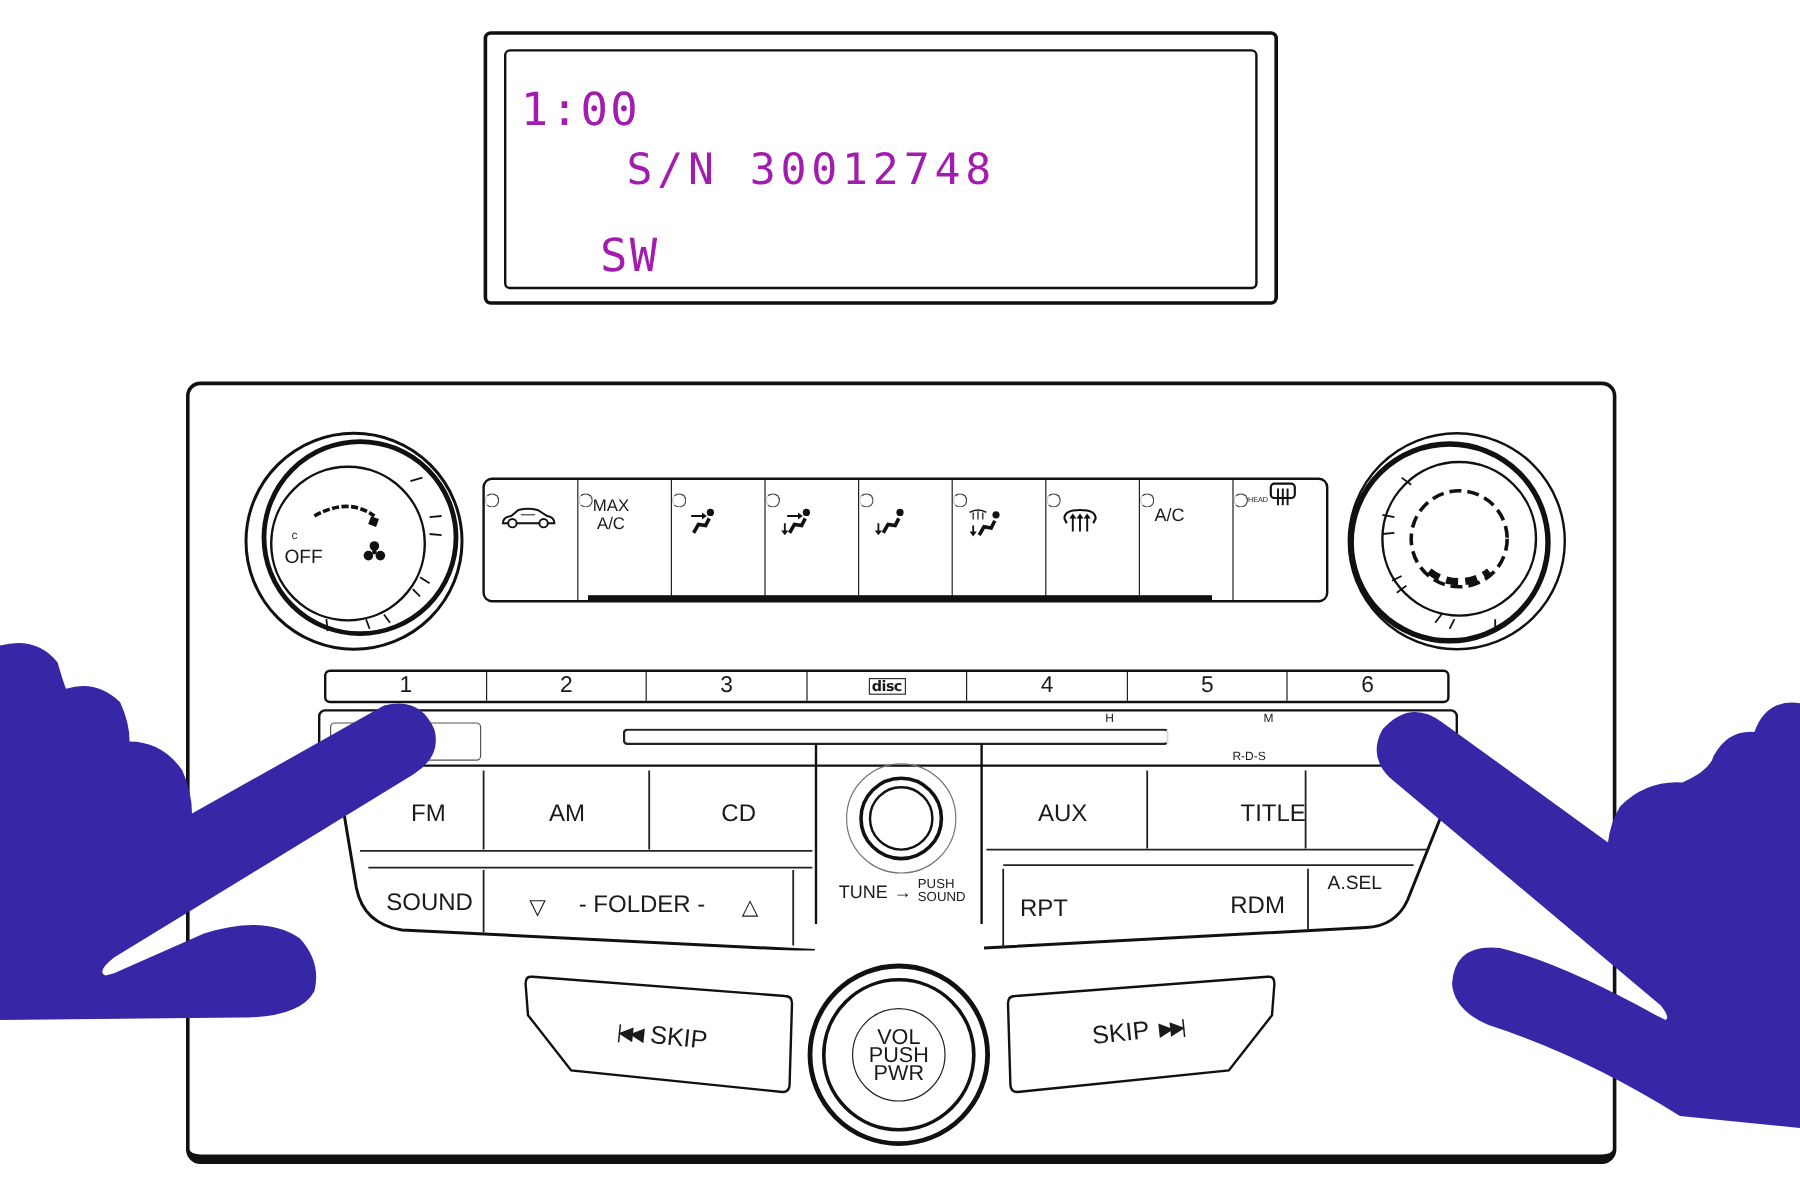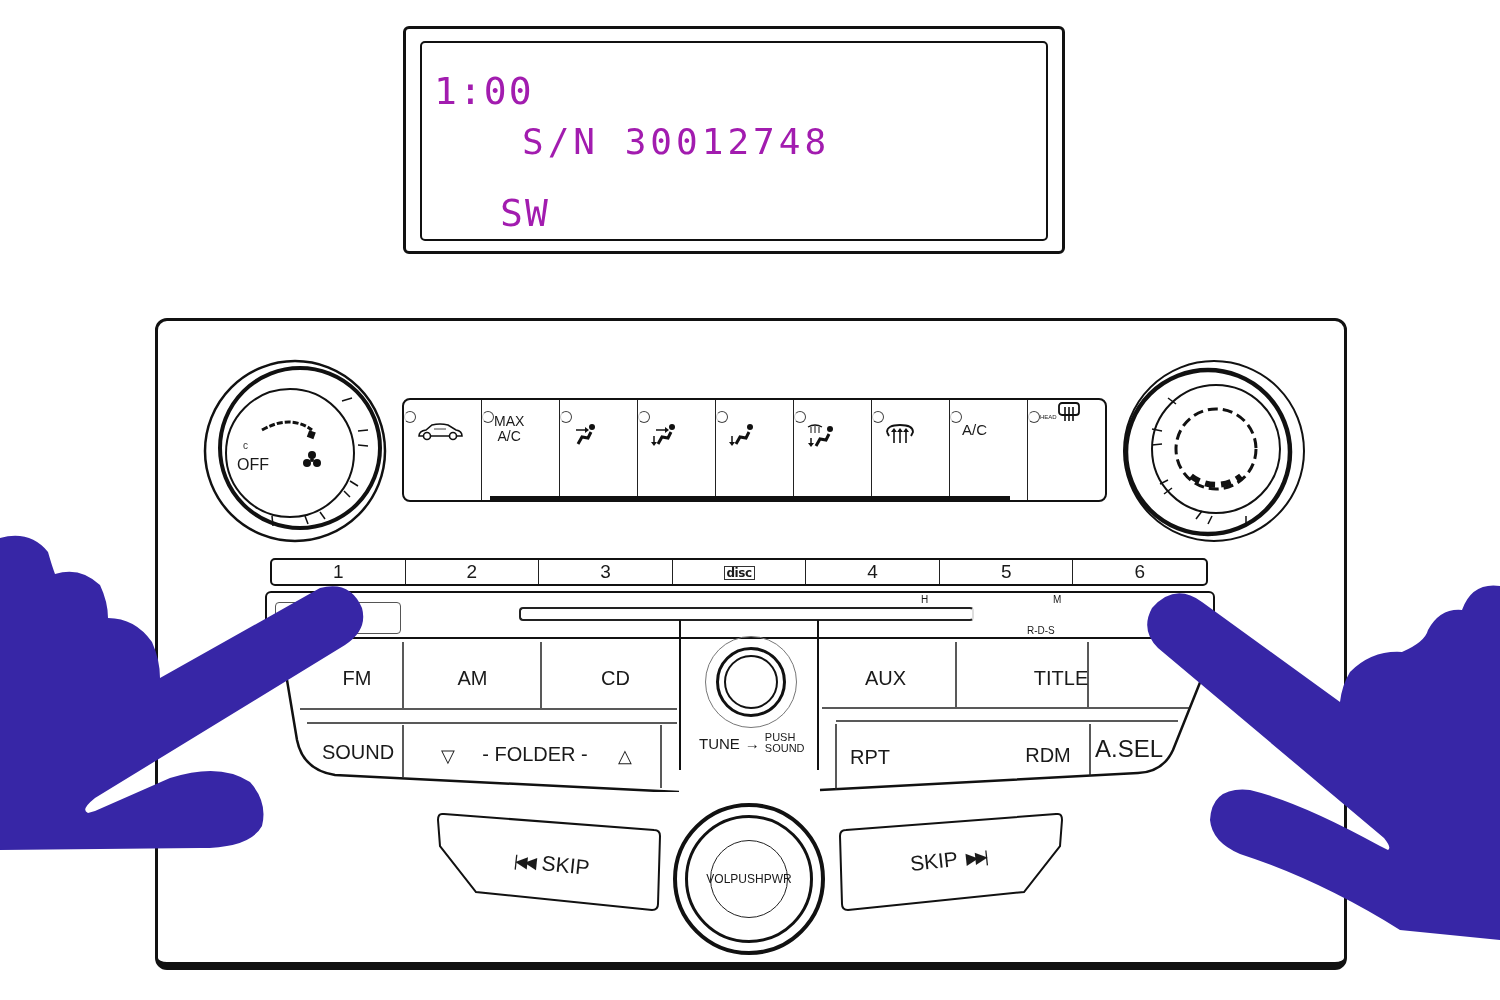--- a/index.html
+++ b/index.html
@@ -72,21 +72,21 @@
   .tune-knob-outer { position: absolute; left: 24px; top: 16px; width: 92px; height: 92px; border-radius: 50%; border: 1.5px solid #777; }
   .tune-knob-mid { position: absolute; left: 10px; top: 10px; width: 70px; height: 70px; border-radius: 50%; border: 3px solid #111; }
   .tune-knob-in { position: absolute; left: 5px; top: 5px; width: 54px; height: 54px; border-radius: 50%; border: 2.5px solid #111; }
   .tune-label { position: absolute; left: 18px; top: 112px; font-size: 15px; font-family: "Liberation Sans", sans-serif; display: flex; align-items: center; gap: 5px; }
   .push-sound { font-size: 11px; line-height: 11px; }
 
   
   .skip { position: absolute; font-family: "Liberation Sans", sans-serif; font-size: 21px; display: flex; align-items: center; gap: 8px; cursor: pointer; }
   .vol-outer { position: absolute; left: 673px; top: 803px; width: 152px; height: 152px; border-radius: 50%; border: 4px solid #111; background: #fff; }
   .vol-mid { position: absolute; left: 8px; top: 8px; width: 128px; height: 128px; border-radius: 50%; border: 3px solid #111; }
-  .vol-in { position: absolute; left: 22px; top: 22px; width: 78px; height: 78px; border-radius: 50%; border: 1.5px solid #222; display: flex; flex-direction: row; align-items: center; justify-content: center; font-family: "Liberation Sans", sans-serif; font-size: 12px; line-height: 15px; text-align: center; cursor: pointer; }
+  .vol-in { position: absolute; left: 22px; top: 22px; width: 78px; height: 78px; border-radius: 50%; border: 1.5px solid #222; display: flex; flex-direction: column; align-items: center; justify-content: center; font-family: "Liberation Sans", sans-serif; font-size: 18px; line-height: 15px; text-align: center; cursor: pointer; }
 
   svg { display: block; }
   .hand { position: absolute; }
 </style>
 </head>
 <body>
 
 <div class="lcd-outer">
   <div class="lcd-inner">
     <div class="lcd-text lcd-time">1:00</div>
@@ -314,21 +314,21 @@
     <line x1="18" y1="81" x2="360" y2="81" stroke="#222" stroke-width="1.5"></line>
     <line x1="138" y1="2" x2="138" y2="67" stroke="#222" stroke-width="1.5"></line>
     <line x1="270" y1="2" x2="270" y2="67" stroke="#222" stroke-width="1.5"></line>
     <line x1="18" y1="84" x2="18" y2="150" stroke="#222" stroke-width="1.5"></line>
     <line x1="272" y1="84" x2="272" y2="136" stroke="#222" stroke-width="1.5"></line>
   </svg>
   <div class="btn" style="left:20px;top:10px;width:95px;height:56px;">AUX</div>
   <div class="btn" style="left:140px;top:10px;width:130px;height:56px;margin-left:38px;">TITLE</div>
   <div class="btn" style="left:22px;top:92px;width:60px;height:50px;">RPT</div>
   <div class="btn" style="left:195px;top:90px;width:70px;height:50px;">RDM</div>
-  <div class="btn" style="left:275px;top:84px;width:72px;height:50px;font-size:24px;">A.SEL</div>
+  <div class="btn" style="left:275px;top:72px;width:72px;height:50px;font-size:16px;">A.SEL</div>
 </div>
 
 <div style="position:absolute;left:434px;top:808px;width:230px;height:106px;cursor:pointer;">
   <svg width="230" height="106" viewBox="0 0 230 106">
     <path d="M8 6 Q4 6 4 12 L6 38 L42 84 L218 102 Q224 102 224 96 L226 28 Q226 22 220 22 L10 6 Z" fill="#fff" stroke="#111" stroke-width="2"></path>
   </svg>
   <div class="skip" style="left:80px;top:44px;transform:rotate(6deg);">
     <span style="font-size:16px;letter-spacing:-3px;">|◀◀</span>
     <span>SKIP</span>
   </div>

